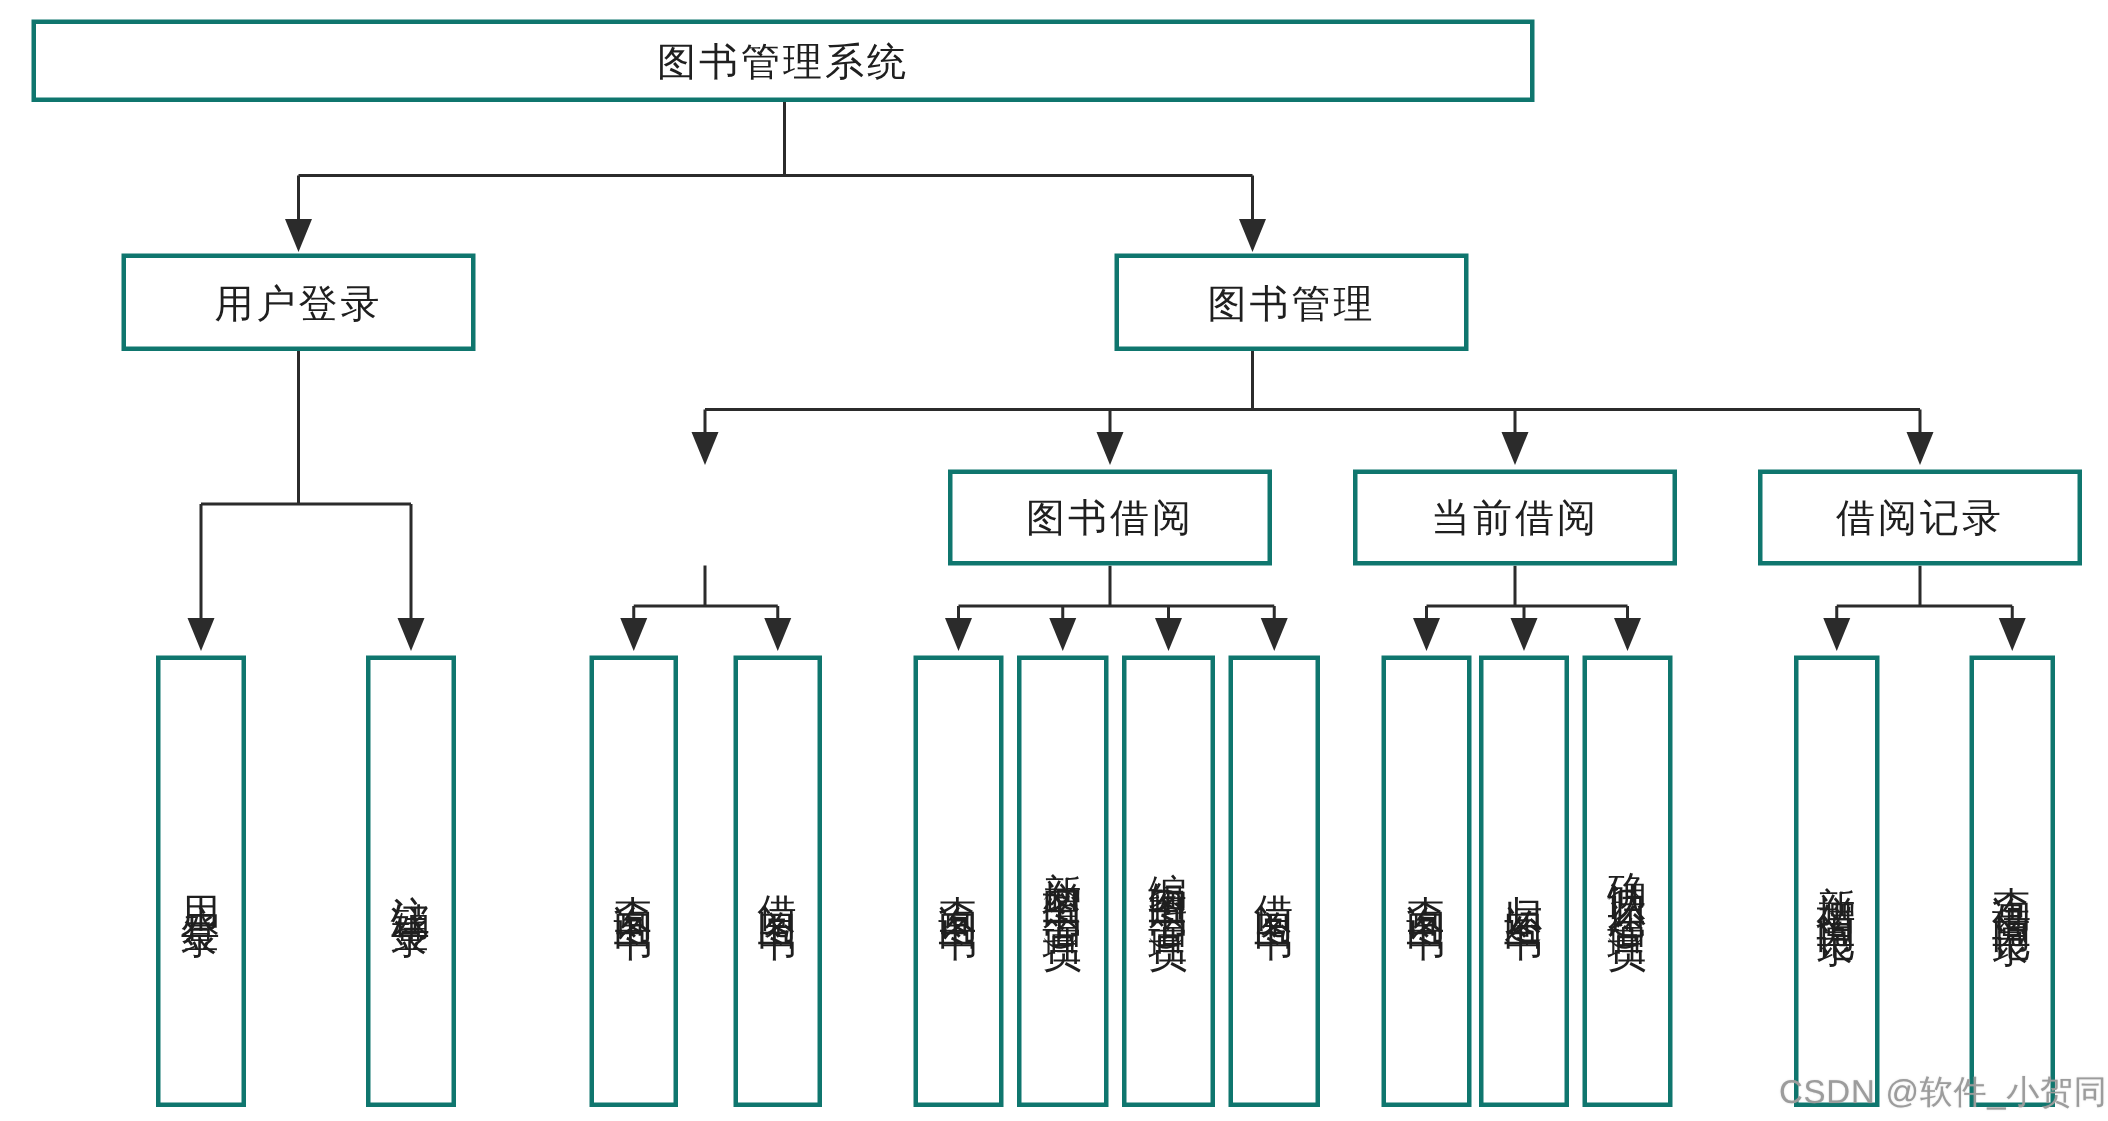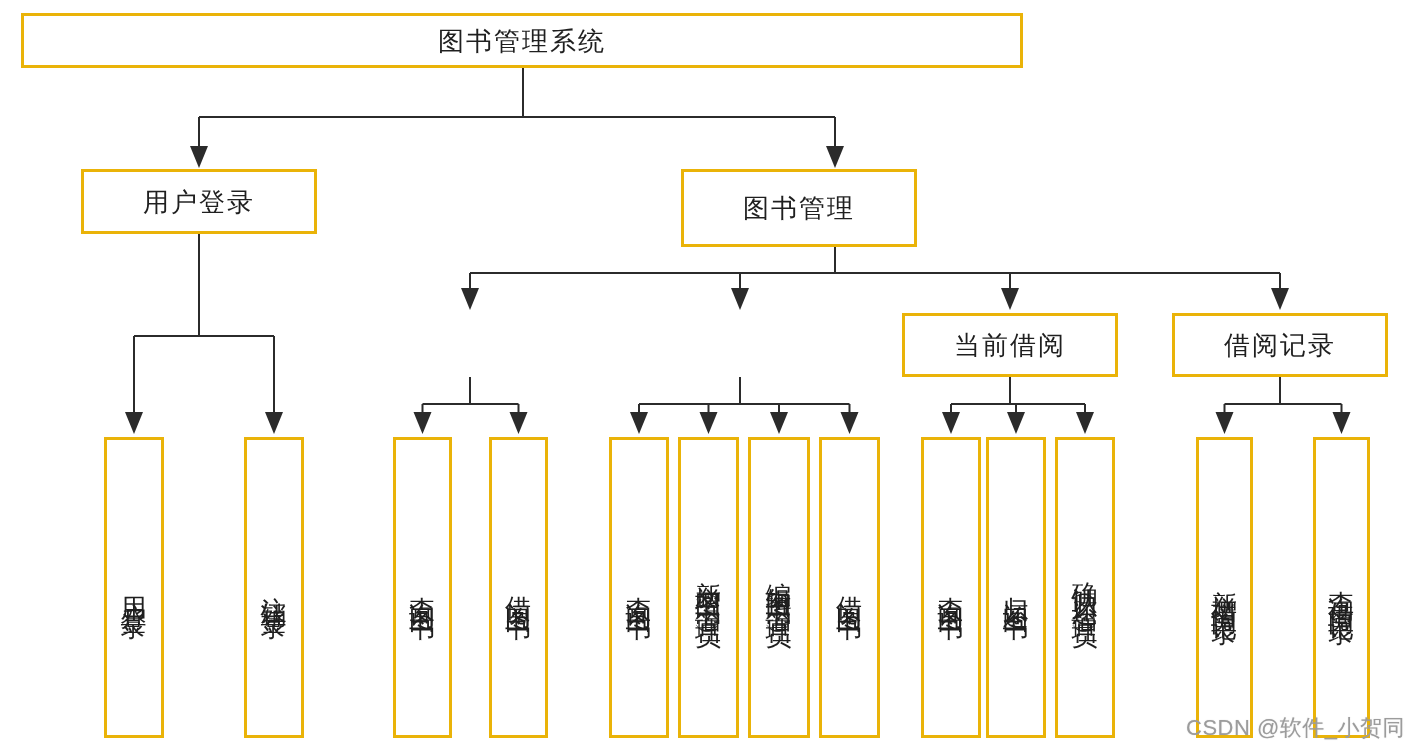--- a/index.html
+++ b/index.html
@@ -3,21 +3,21 @@
 <meta charset="utf-8">
 <style>
   html,body{margin:0;padding:0;background:#ffffff;}
   .canvas{
     position:relative;width:1405px;height:747px;background:#ffffff;overflow:hidden;
     font-family:"Liberation Sans","DejaVu Sans",sans-serif;
   }
   svg.connectors{position:absolute;left:0;top:0;width:1405px;height:747px;}
   .node{
     position:absolute;box-sizing:border-box;background:#ffffff;
-    border:3px solid #eab308;color:#1f1f1f;
+    border:3px solid #0f766e;color:#1f1f1f;
     display:flex;align-items:center;justify-content:center;
     text-align:center;line-height:1;
   }
   .hnode{font-size:26px;letter-spacing:2px;white-space:nowrap;}
   .vnode{
     writing-mode:vertical-rl;text-orientation:mixed;
     font-size:26px;letter-spacing:6px;
   }
   .watermark{
     position:absolute;left:1186px;top:713px;z-index:5;
@@ -59,22 +59,23 @@
       <polygon points="1007,412 1025,412 1016,434"></polygon>
       <polygon points="1076,412 1094,412 1085,434"></polygon>
       <polygon points="1215.5,412 1233.5,412 1224.5,434"></polygon>
       <polygon points="1332.5,412 1350.5,412 1341.5,434"></polygon>
     </g>
   </svg>
 
   <div class="node hnode" style="left:21px;top:13px;width:1002px;height:55px">图书管理系统</div>
 
   <div class="node hnode" style="left:81px;top:169px;width:236px;height:65px">用户登录</div>
-  <div class="node hnode" style="left:681px;top:169px;width:236px;height:78px">图书管理</div>
+  <div class="node hnode" style="left:743px;top:169px;width:236px;height:65px">图书管理</div>
 
+  <div class="node hnode" style="left:632px;top:313px;width:216px;height:64px">图书借阅</div>
   <div class="node hnode" style="left:902px;top:313px;width:216px;height:64px">当前借阅</div>
   <div class="node hnode" style="left:1172px;top:313px;width:216px;height:64px">借阅记录</div>
 
   <div class="node vnode" style="left:104px;top:437px;width:60px;height:301px">用户登录</div>
   <div class="node vnode" style="left:244px;top:437px;width:60px;height:301px">注销登录</div>
 
   <div class="node vnode" style="left:393px;top:437px;width:59px;height:301px">查询图书</div>
   <div class="node vnode" style="left:489px;top:437px;width:59px;height:301px">借阅图书</div>
 
   <div class="node vnode" style="left:609px;top:437px;width:60px;height:301px">查询图书</div>

